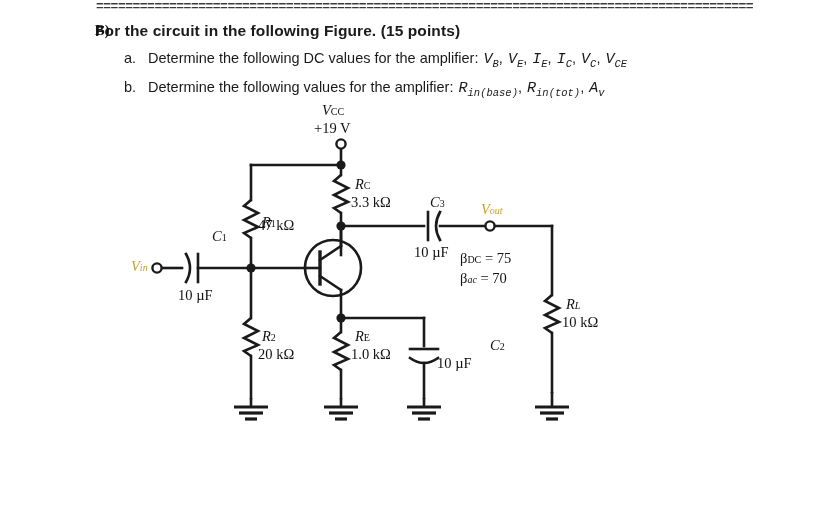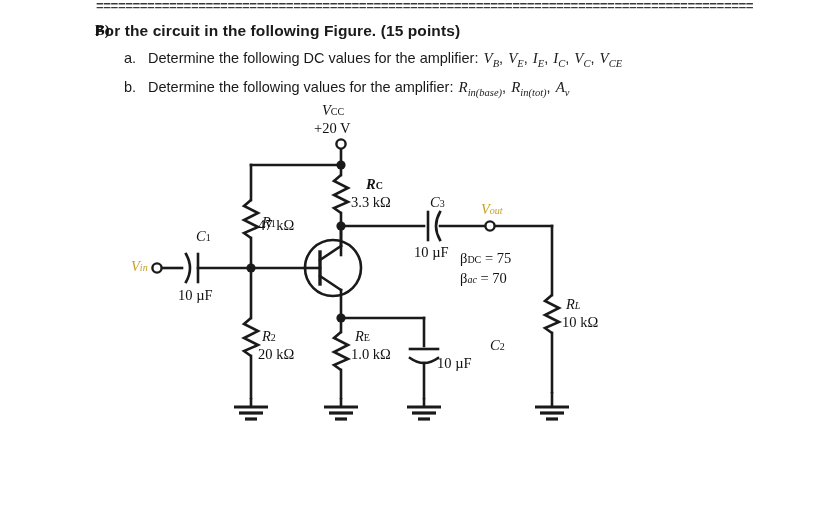--- a/index.html
+++ b/index.html
@@ -26,21 +26,21 @@
   .q-title .lbl{font-weight:700;}
   .sub-a{
     position:absolute;left:124px;top:50px;
     font-size:14.5px;white-space:nowrap;
   }
   .sub-b{
     position:absolute;left:124px;top:79px;
     font-size:14.5px;white-space:nowrap;
   }
   .marker{display:inline-block;width:20px;}
-  var{font-family:Liberation Serif, serif;font-style:italic;font-size:15px;}
+  var{font-family:Liberation Mono, monospace;font-style:italic;font-size:15px;}
   var sub{font-size:10.5px;font-style:italic;}
   .mathlist var{margin-left:1px;}
 
   #fig{position:absolute;left:0;top:100px;width:698px;height:360px;}
   .lbl{
     position:absolute;font-family:"Liberation Serif", serif;
     font-size:14.5px;color:#111;white-space:nowrap;line-height:1.12;
   }
   .lbl i{font-style:italic;}
   .lbl .sb{font-size:10px;}
@@ -174,31 +174,31 @@
         <line x1="535" y1="307" x2="569" y2="307" stroke-width="3.2"></line>
         <line x1="540" y1="313" x2="564" y2="313" stroke-width="3.2"></line>
         <line x1="546" y1="319" x2="558" y2="319" stroke-width="3.2"></line>
       </g>
     </g>
   </svg>
 
   <div class="lbl" style="left:322px;top:2px;">
     <i>V</i><span class="sb">CC</span>
   </div>
-  <div class="lbl" style="left:314px;top:20px;">+20 V</div>
+  <div class="lbl" style="left:314px;top:20px;">+19 V</div>
 
   <div class="lbl" style="left:131px;top:158px;text-align:right;">
     <span class="gold"><i>V</i><span class="sb"><i>in</i></span></span>
   </div>
 
   <div class="lbl" style="left:481px;top:101px;">
     <span class="gold"><i>V</i><span class="sb"><i>out</i></span></span>
   </div>
 
-  <div class="lbl" style="left:196px;top:128px;">
+  <div class="lbl" style="left:212px;top:128px;">
     <i>C</i><span class="sb">1</span>
   </div>
   <div class="lbl" style="left:178px;top:187px;">10 µF</div>
 
   <div class="lbl" style="left:430px;top:94px;">
     <i>C</i><span class="sb">3</span>
   </div>
   <div class="lbl" style="left:414px;top:144px;">10 µF</div>
 
   <div class="lbl" style="left:446px;top:237px;margin-left:44px;">
@@ -209,21 +209,21 @@
   <div class="lbl" style="left:262px;top:114px;">
     <i>R</i><span class="sb">1</span>
   </div>
   <div class="lbl" style="left:258px;top:117px;">47 kΩ</div>
 
   <div class="lbl" style="left:262px;top:228px;">
     <i>R</i><span class="sb">2</span>
   </div>
   <div class="lbl" style="left:258px;top:246px;">20 kΩ</div>
 
-  <div class="lbl" style="left:366px;top:76px;font-weight:bold;">
+  <div class="lbl" style="left:355px;top:76px;">
     <i>R</i><span class="sb">C</span>
   </div>
   <div class="lbl" style="left:351px;top:94px;">3.3 kΩ</div>
 
   <div class="lbl" style="left:355px;top:228px;">
     <i>R</i><span class="sb">E</span>
   </div>
   <div class="lbl" style="left:351px;top:246px;">1.0 kΩ</div>
 
   <div class="lbl" style="left:566px;top:196px;">

